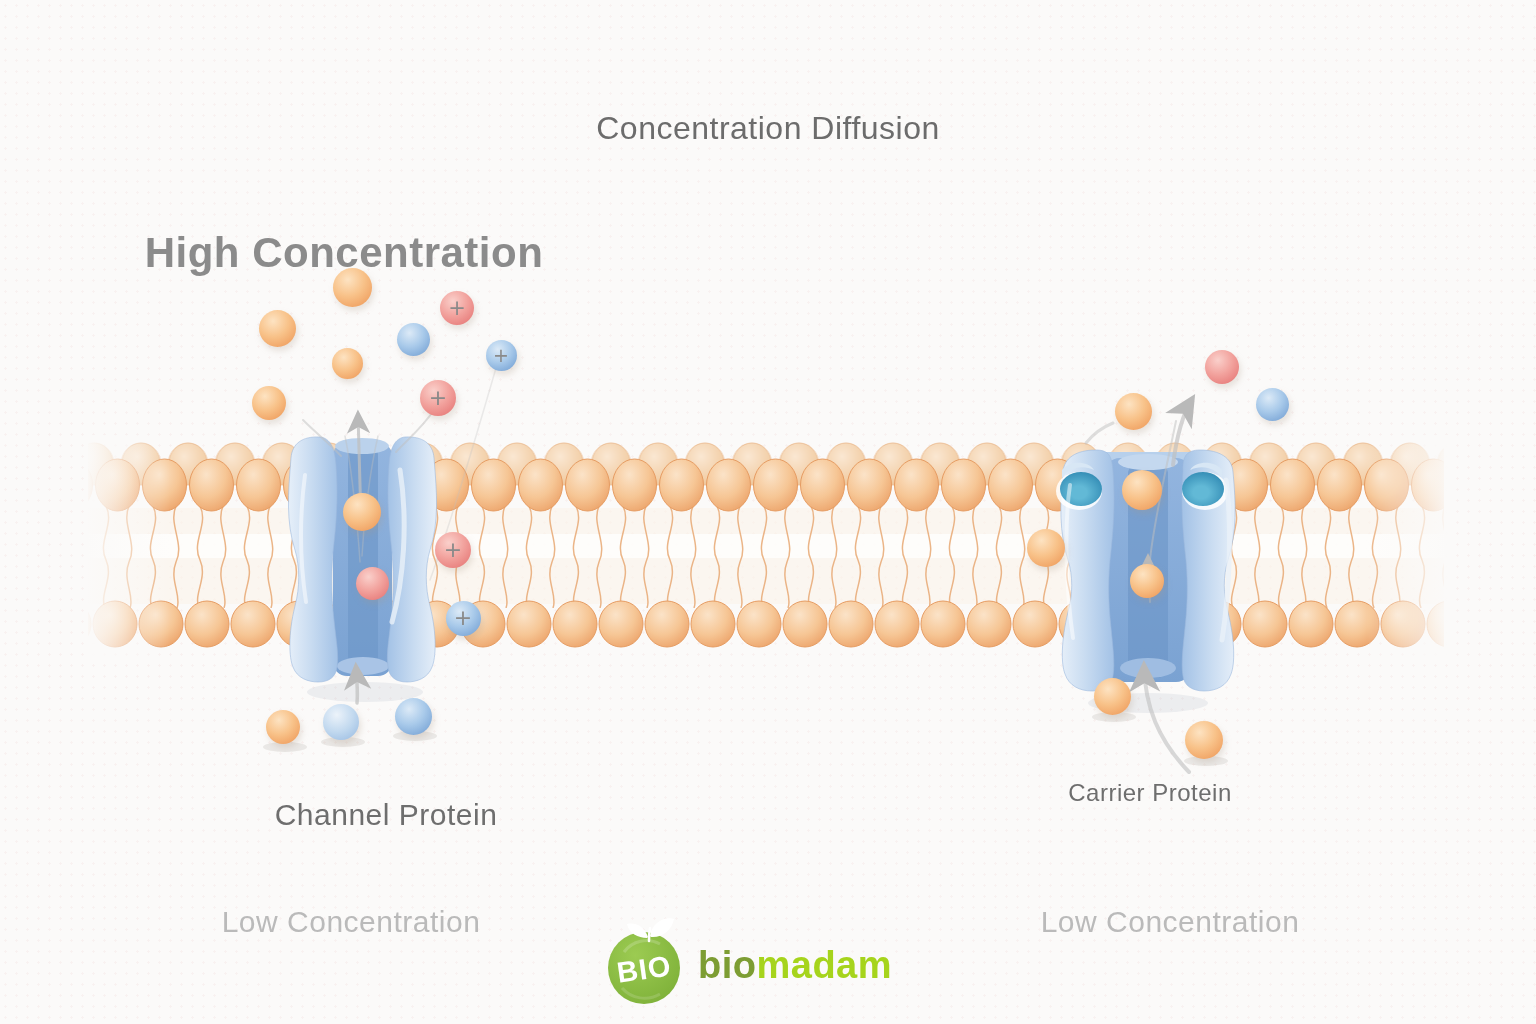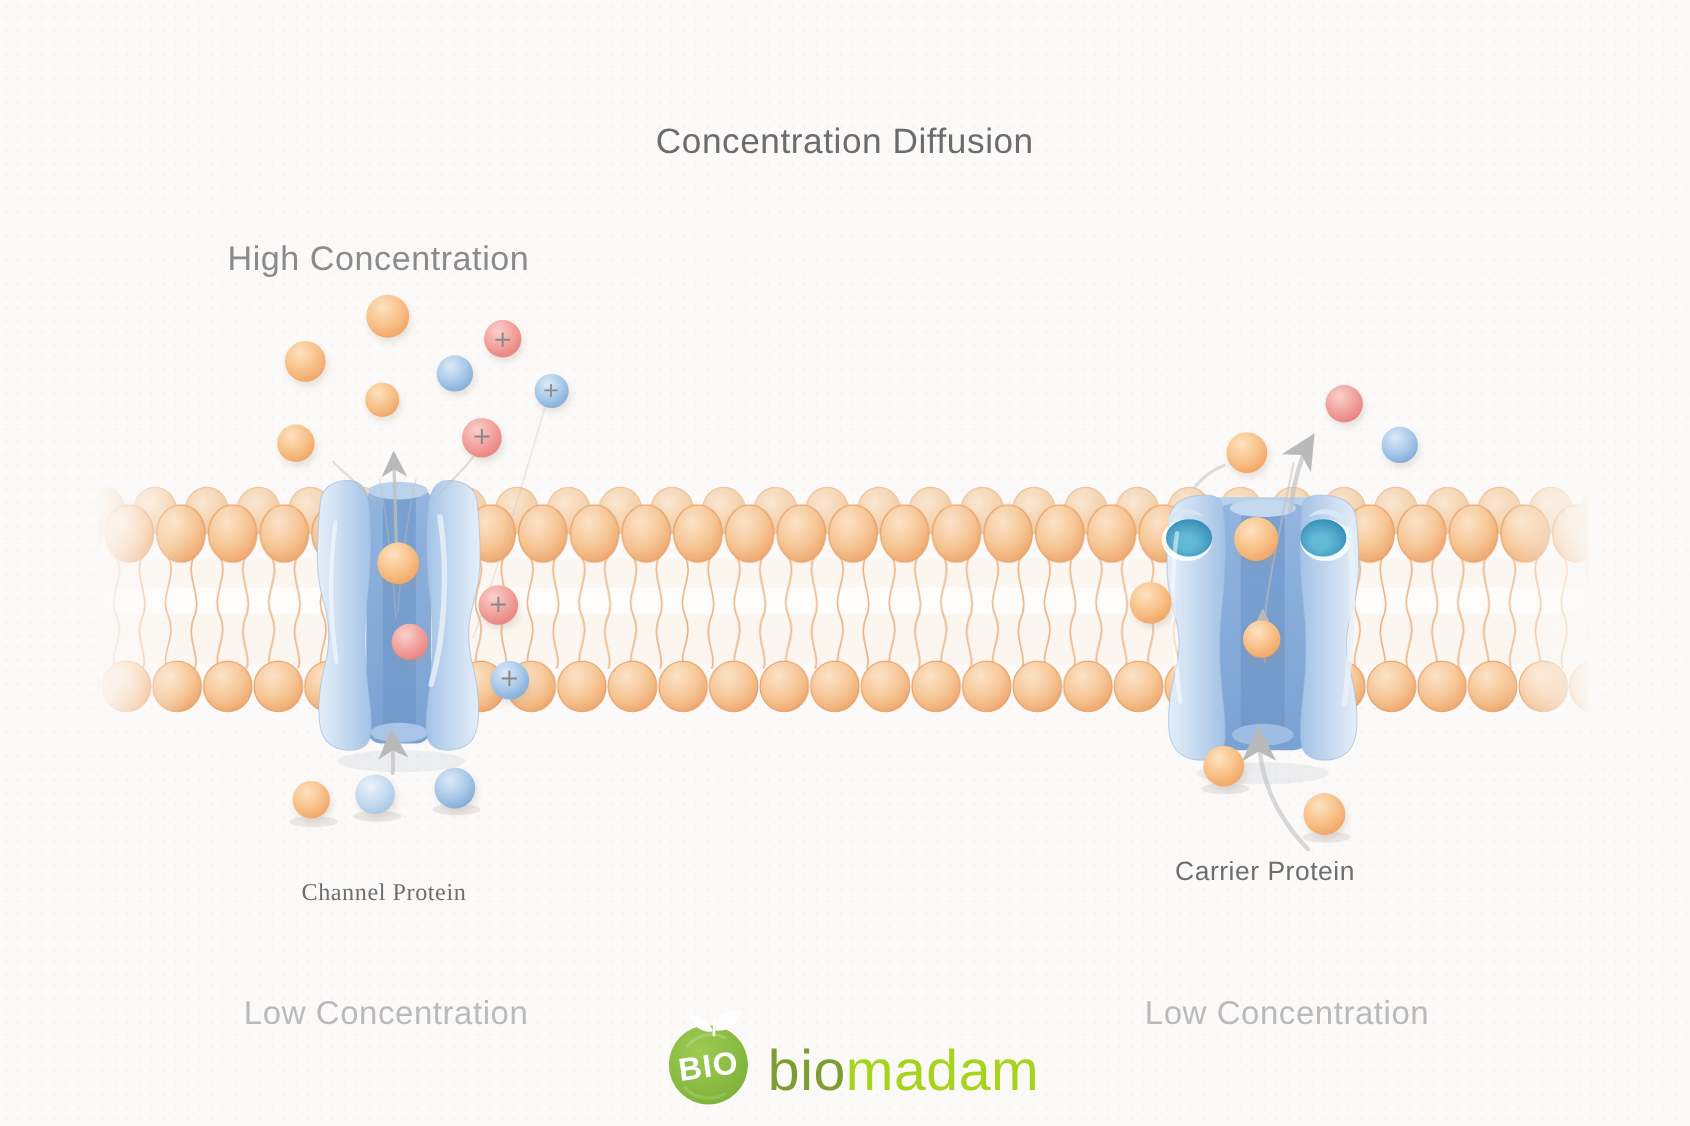--- a/index.html
+++ b/index.html
@@ -9,40 +9,40 @@
     font-family:"Liberation Sans",sans-serif;
   }
   .stage{
     position:absolute;inset:0;
     background-image:radial-gradient(rgba(226,183,183,.13) 1px, transparent 1.4px);
     background-size:11px 11px;
   }
   svg.canvas{position:absolute;left:0;top:0;}
   .label{position:absolute;transform:translateX(-50%);white-space:nowrap;letter-spacing:.5px;}
   .title-label{left:768px;top:110px;font-size:32px;color:#6C6C6C;}
-  .high-label{left:344px;top:217px;font-size:31px;color:#8B8B8B;}
-  .chanprot-label{left:349px;top:798px;font-size:22px;color:#6E6E6E;font-family:Liberation Serif, serif;}
+  .high-label{left:344px;top:229px;font-size:42px;color:#8B8B8B;font-weight:bold;}
+  .chanprot-label{left:386px;top:798px;font-size:30px;color:#6E6E6E;}
   .carrprot-label{left:1150px;top:779px;font-size:24px;color:#6E6E6E;}
   .lowl-label{left:351px;top:905px;font-size:30px;color:#BABABA;}
   .lowr-label{left:1170px;top:905px;font-size:30px;color:#BABABA;}
 
   .mol-layer{position:absolute;inset:0;}
   .mol{
     position:absolute;border-radius:50%;
     display:flex;align-items:center;justify-content:center;
     filter:drop-shadow(2px 4px 3px rgba(170,150,130,.25));
   }
   .mol.orange{background:radial-gradient(circle at 38% 30%, #FDE3C2, #F8C289 45%, #F0A263 82%, #E8945B);}
   .mol.pink{background:radial-gradient(circle at 38% 30%, #FAD0CB, #F2A39E 45%, #E87F7D 82%, #DF6F6F);}
   .mol.blue{background:radial-gradient(circle at 38% 30%, #DCEAF7, #A9CAEA 45%, #7FA9D8 82%, #6E9CCF);}
   .mol.lightblue{background:radial-gradient(circle at 38% 30%, #ECF3FA, #C2D9EF 50%, #9FC0E4 88%);}
   .mol .plus{color:#8A8A8A;font-size:1em;font-weight:400;line-height:1;font-family:"DejaVu Sans",sans-serif;}
 
   .logo-badge{position:absolute;left:602px;top:912px;}
-  .brand{position:absolute;left:698px;top:944px;font-size:52px;font-weight:normal;letter-spacing:.5px;text-align:center;}
+  .brand{position:absolute;left:698px;top:944px;font-size:38px;font-weight:bold;letter-spacing:.5px;text-align:center;}
   .brand .prefix{color:#7D9D33;}
   .brand .suffix{color:#A6D41C;}
 </style>
 </head>
 <body>
 
 <div class="stage">
 
   <svg class="canvas" width="1536" height="1024" viewBox="0 0 1536 1024">
     <defs>

